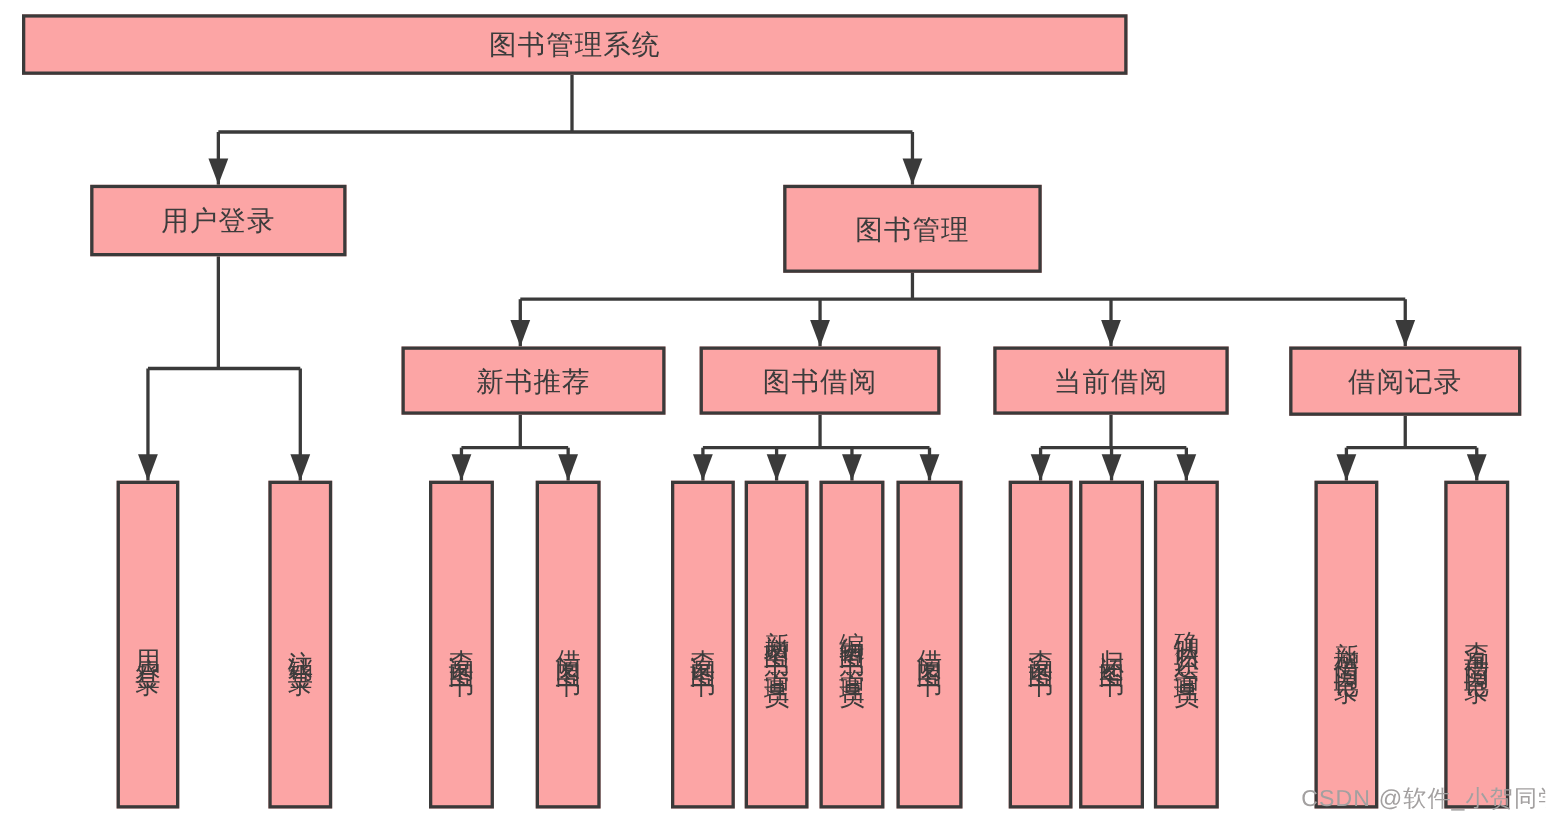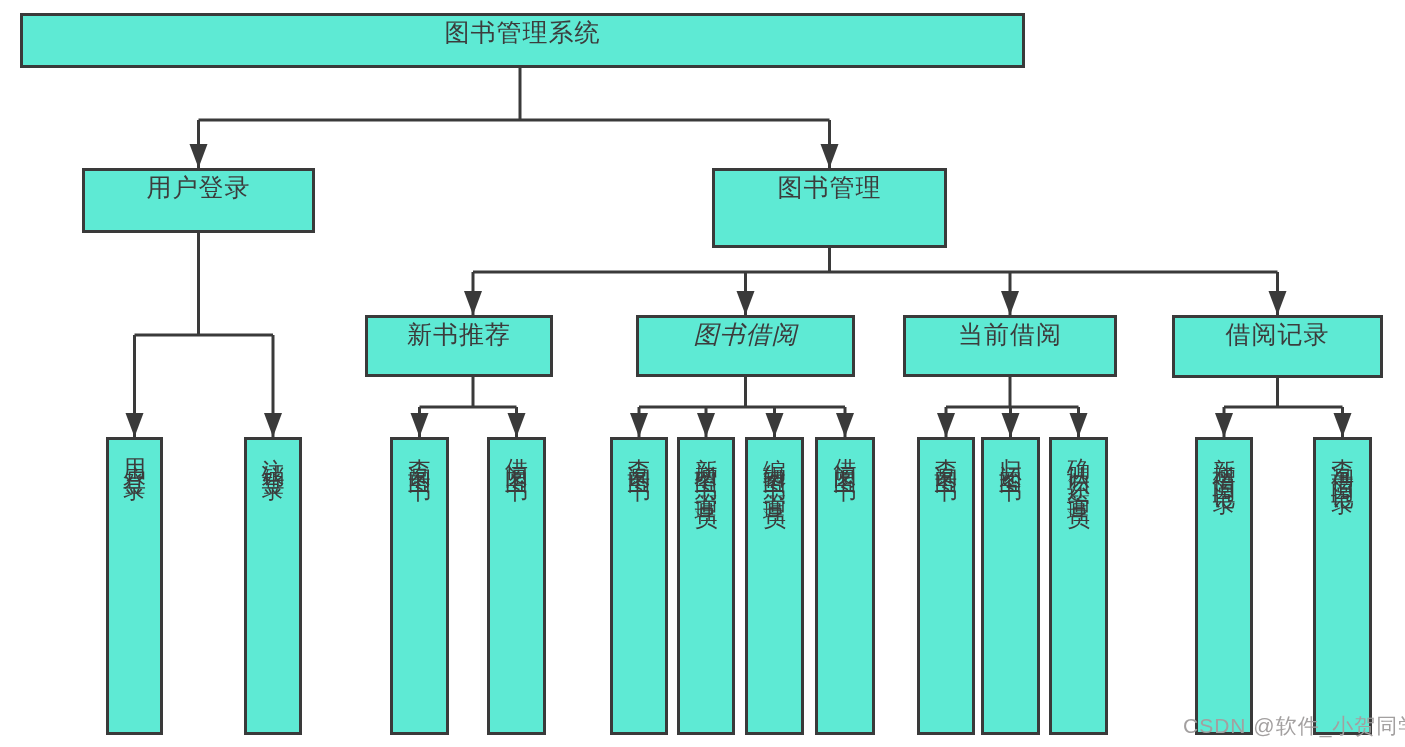--- a/index.html
+++ b/index.html
@@ -4,22 +4,22 @@
 <style>
   html,body{margin:0;padding:0;background:#fff;}
   .stage{
     position:relative;width:1405px;height:747px;overflow:hidden;
     background:var(--background,#ffffff);
     font-family:"Liberation Sans","DejaVu Sans",sans-serif;
   }
   .box{
     position:absolute;box-sizing:border-box;
     border:3px solid var(--line,#3a3a3a);
-    background:#5eead4;
-    display:flex;justify-content:center;
+    background:#fca5a5;
+    display:flex;align-items:center;justify-content:center;
     color:var(--text,#3c3c3c);
     z-index:2;
   }
   .hbox .label{font-size:25px;letter-spacing:1px;white-space:nowrap;}
   .vbox .label{
     writing-mode:vertical-rl;text-orientation:mixed;
     font-size:23px;letter-spacing:7px;line-height:1;
   }
   .connectors{position:absolute;left:0;top:0;z-index:1;}
   .cline{fill:none;stroke:var(--line,#3a3a3a);stroke-width:3;}
@@ -87,24 +87,24 @@
     <span class="label">图书管理系统</span>
   </div>
 
   <div class="box hbox" style="left:82px;top:168px;width:233px;height:65px;">
     <span class="label">用户登录</span>
   </div>
   <div class="box hbox" style="left:712px;top:168px;width:235px;height:80px;">
     <span class="label">图书管理</span>
   </div>
 
-  <div class="box hbox" style="left:365px;top:315px;width:188px;height:62px;">
+  <div class="box hbox" style="left:365px;top:315px;width:240px;height:62px;">
     <span class="label">新书推荐</span>
   </div>
-  <div class="box hbox" style="left:636px;top:315px;width:219px;height:62px;font-style:italic;">
+  <div class="box hbox" style="left:636px;top:315px;width:219px;height:62px;">
     <span class="label">图书借阅</span>
   </div>
   <div class="box hbox" style="left:1172px;top:315px;width:211px;height:63px;">
     <span class="label">借阅记录</span>
   </div>
   <div class="box hbox" style="left:903px;top:315px;width:214px;height:62px;">
     <span class="label">当前借阅</span>
   </div>
 
   <div class="box vbox" style="left:106px;top:437px;width:57px;height:298px;">

